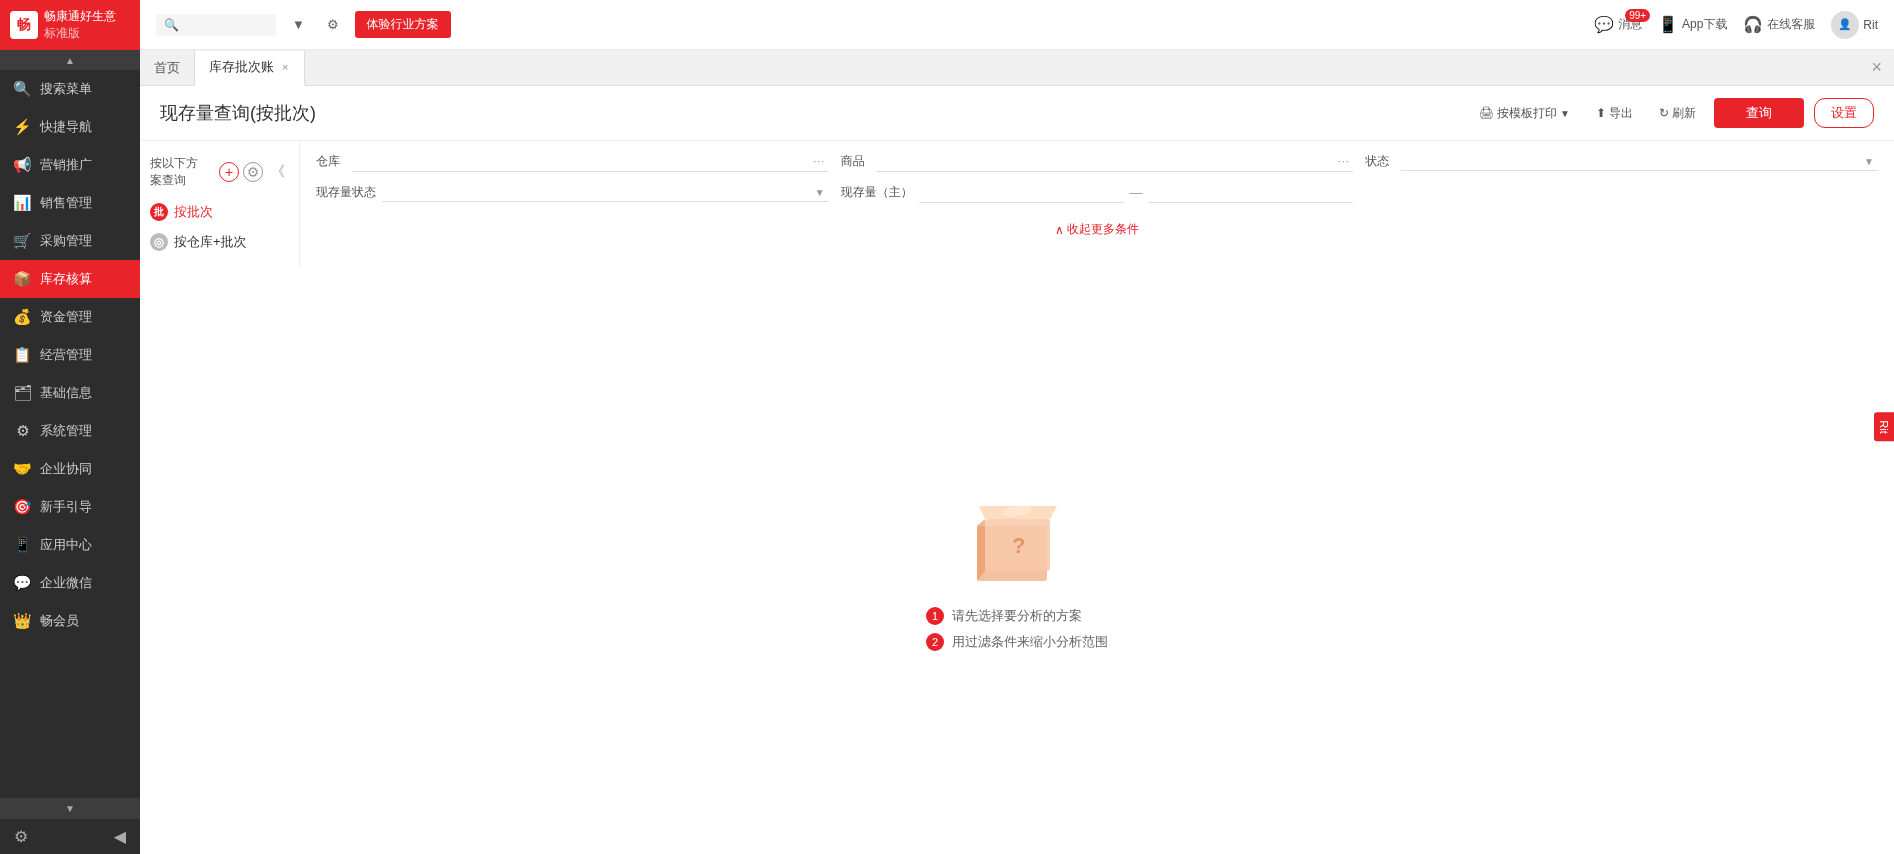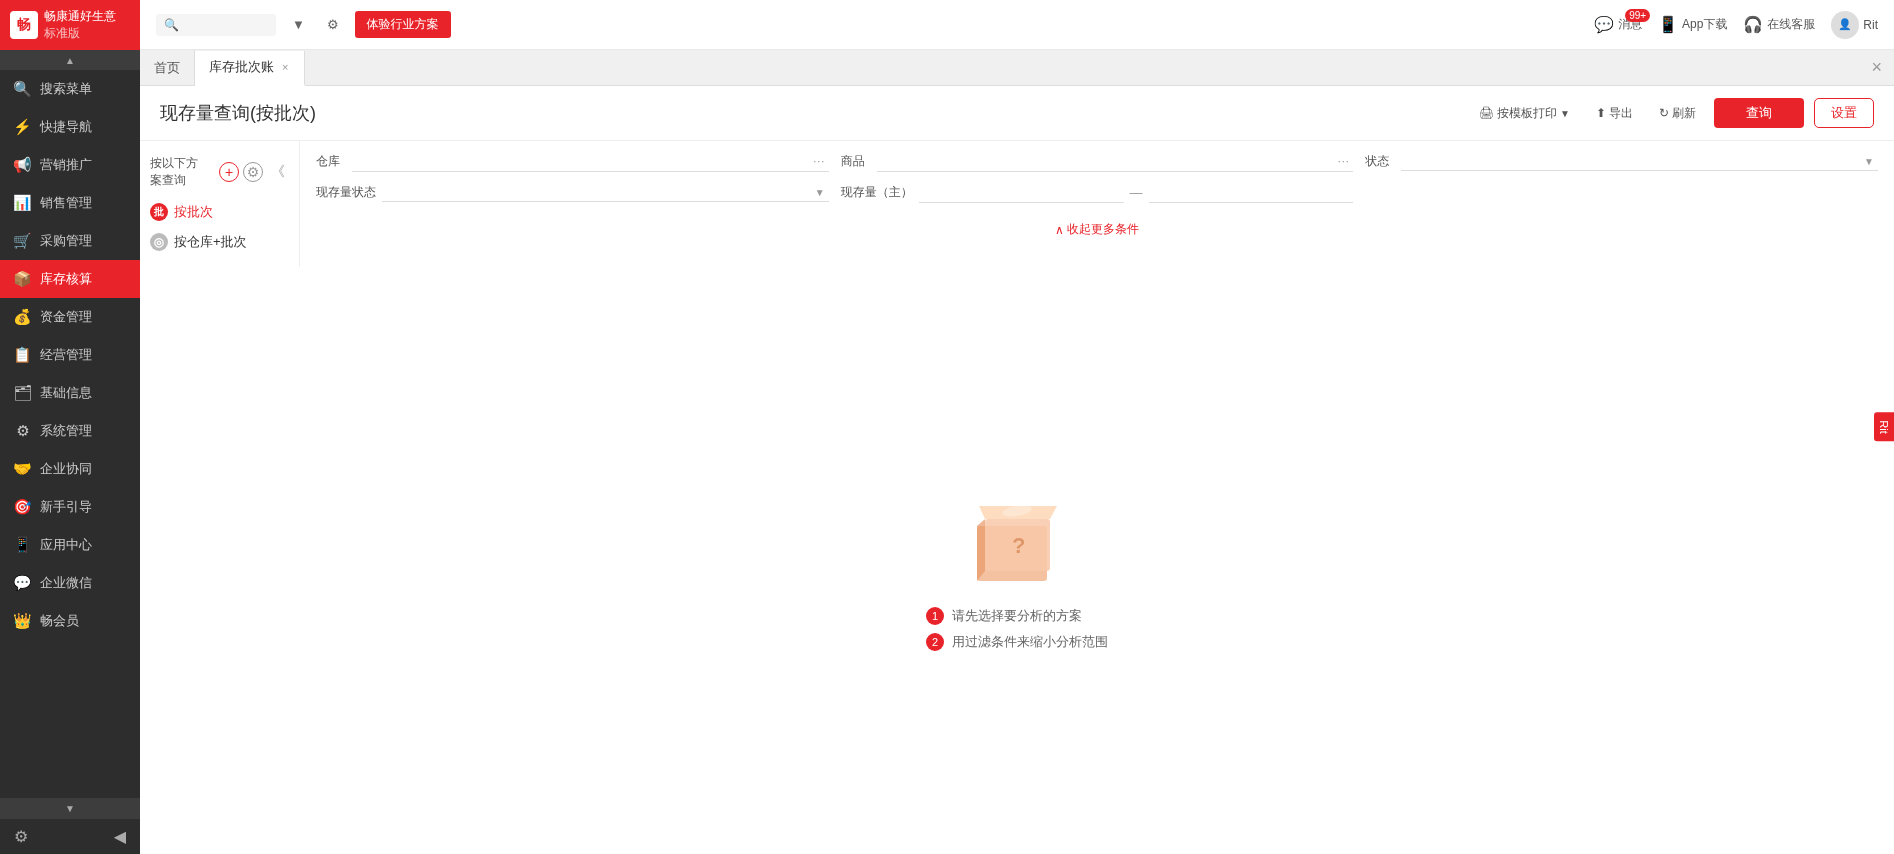--- a/index.html
+++ b/index.html
@@ -259,21 +259,21 @@
       border: none;
       border-radius: 4px;
       padding: 6px 32px;
       cursor: pointer;
       font-size: 13px;
     }
     .settings-btn {
       background: white;
       color: #333;
       border: 1px solid #e8232a;
-      border-radius: 5px;
+      border-radius: 11px;
       padding: 5px 16px;
       cursor: pointer;
       font-size: 13px;
       color: #e8232a;
     }
 
     
     .filter-area {
       display: flex;
       background: white;

